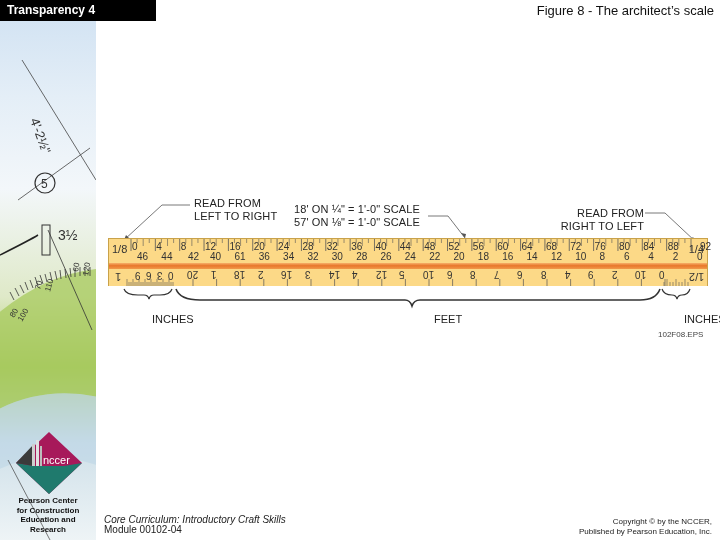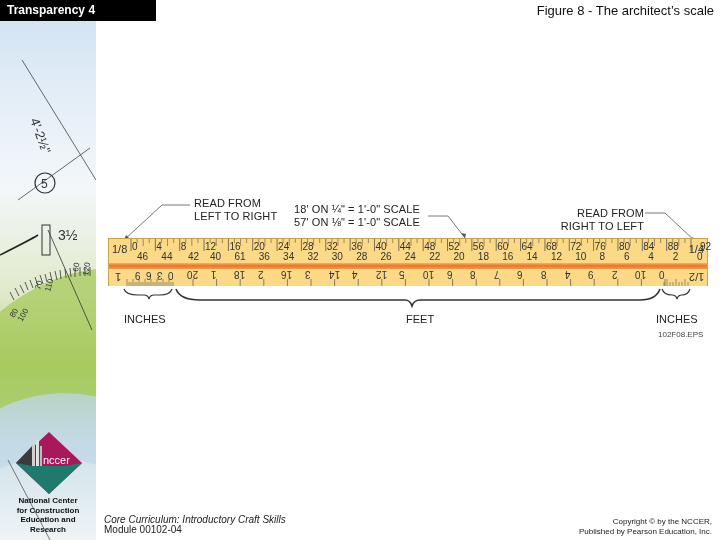--- a/index.html
+++ b/index.html
@@ -21,21 +21,21 @@
     border:1px solid #c9a24a; background:#fcd987; }
   .ruler-top { position:absolute; left:0; top:0; width:100%; height:24px; background:#fcd987; }
   .ruler-stripe { position:absolute; left:0; top:24px; width:100%; height:6px;
     background:linear-gradient(180deg,#f7b06a 0%, #e8772b 45%, #f29a4b 100%); }
   .ruler-bot { position:absolute; left:0; top:30px; width:100%; height:17px; background:#fcd987; }
   .ruler svg { position:absolute; left:0; top:0; }
 
   .lbl { position:absolute; font-size:10px; color:#333; }
   .frac { position:absolute; font-size:11px; color:#333;text-align:right; }
 
-  .bottom-label { position:absolute; font-size:11px; color:#222; }
+  .bottom-label { position:absolute; font-size:11px; color:#222;margin-left:28px; }
   .eps { position:absolute; font-size:8px; color:#444; }
 
   .footer-left { position:absolute; left:104px; top:515px; font-size:10px; line-height:10px; color:#222; }
   .footer-left .it { font-style:italic; }
   .footer-right { position:absolute; right:8px; top:517px; font-size:8px; line-height:10px; text-align:right; color:#222; }
 
   .org { position:absolute; left:6px; top:496px; width:84px; text-align:center; font-size:8px; line-height:9.5px; font-weight:bold; color:#111; }
   .logo { position:absolute; left:14px; top:430px; }
 </style>
 </head>
@@ -360,21 +360,21 @@
   <polygon points="35,2 68,33 35,64 2,33" fill="#a7195a"></polygon>
   <polygon points="2,33 35,64 68,33 50,36 20,36" fill="#1f7a6d"></polygon>
   <polygon points="2,33 20,36 20,14" fill="#3b3b3b"></polygon>
   <rect x="18" y="14" width="3" height="22" fill="#cfcfcf"></rect>
   <rect x="22" y="10" width="3" height="26" fill="#e0e0e0"></rect>
   <rect x="26" y="16" width="2" height="20" fill="#bdbdbd"></rect>
   <text x="29" y="34" font-size="11" fill="#ffffff" font-family="Liberation Sans, sans-serif">nccer</text>
 </svg>
 
 <div class="org">
-  <div>National Center</div>
+  <div>Pearson Center</div>
   <div>for Construction</div>
   <div>Education and</div>
   <div>Research</div>
 </div>
 
 <div class="footer-left">
   <div class="it">Core Curriculum: Introductory Craft Skills</div>
   <div>Module 00102-04</div>
 </div>
 <div class="footer-right">

